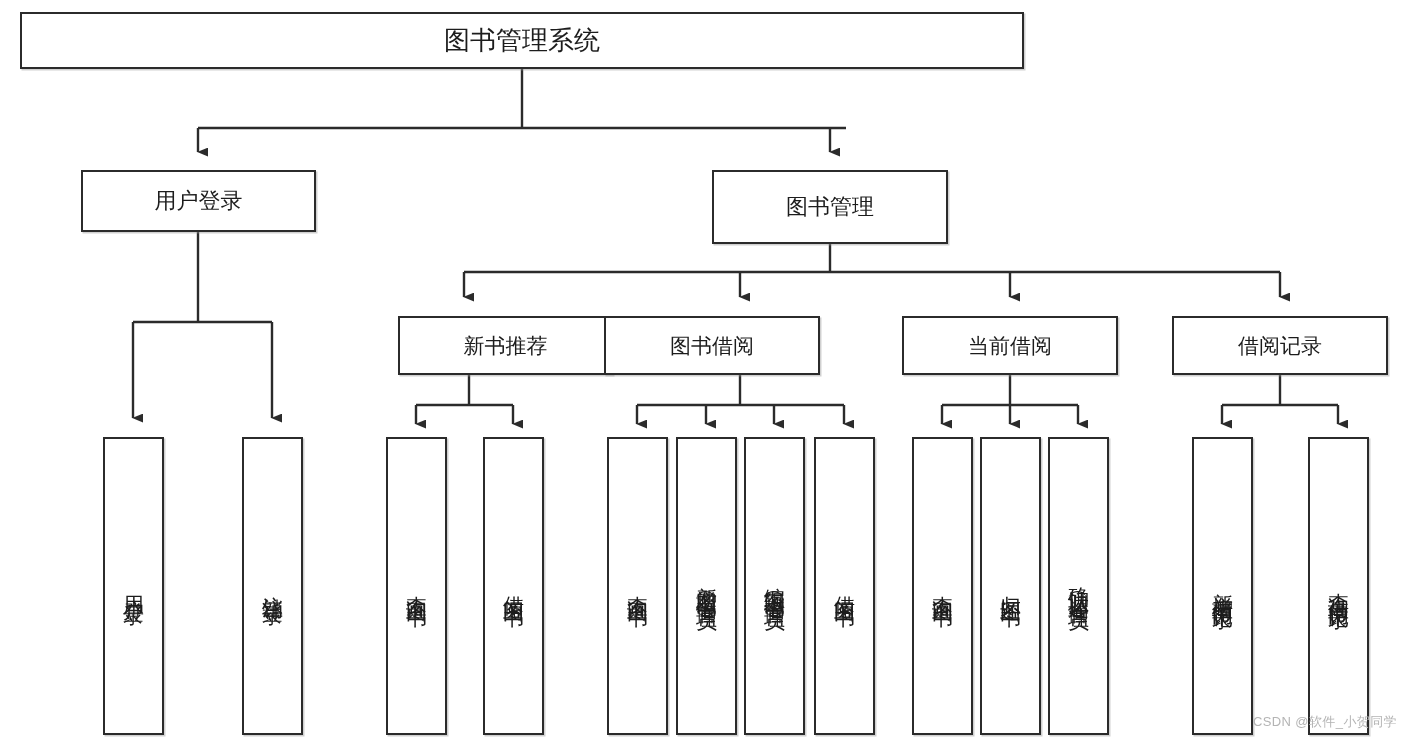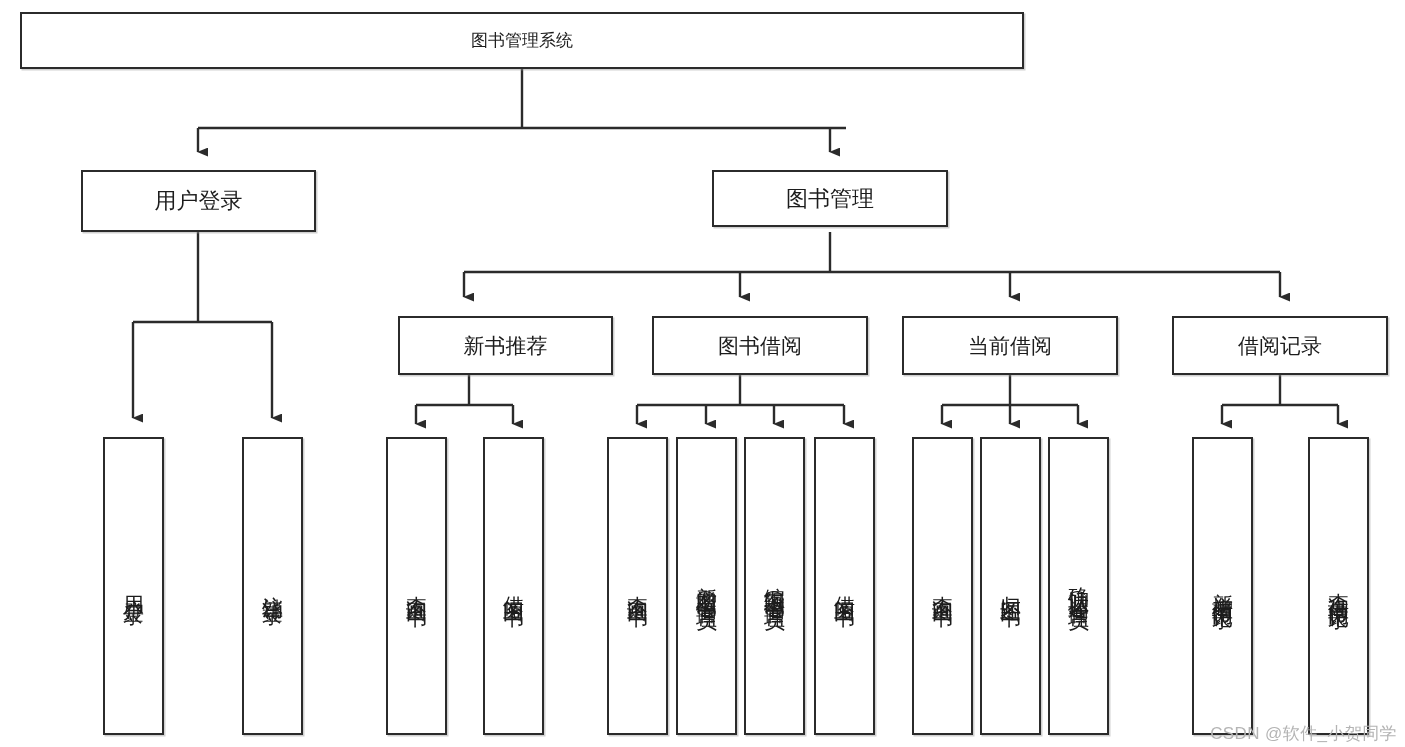--- a/index.html
+++ b/index.html
@@ -33,40 +33,40 @@
     align-items: center;
     justify-content: center;
     box-shadow: 1.5px 1.5px 0px rgba(150,150,150,0.45);
   }
   .node-label {
     color: #1c1c1c;
     line-height: 1.14;
     text-align: center;
     white-space: nowrap;
   }
-  .level-root .node-label { font-size: 17px; }
+  .level-root .node-label { font-size: 26px; }
   .level-2 .node-label { font-size: 22px; }
   .level-3 .node-label { font-size: 21px; }
   .level-leaf {
     align-items: center;
     justify-content: center;
   }
   .level-leaf .node-label {
     font-size: 21px;
     writing-mode: vertical-rl;
     text-orientation: upright;
     letter-spacing: 3.5px;
     white-space: normal;
     max-height: 268px;
   }
   #watermark {
     position: absolute;
     right: 8px;
-    bottom: 2px;
-    font-size: 17px;
+    bottom: 16px;
+    font-size: 13px;
     color: #b4b4b4;
     letter-spacing: 0.4px;
     user-select: none;
     pointer-events: none;
     white-space: nowrap;
   }
 </style>
 </head>
 <body>
 
@@ -122,28 +122,28 @@
     </g>
   </svg>
 
   <div class="node-box level-root" style="left:20px; top:12px; width:1004px; height:57px;">
     <span class="node-label">图书管理系统</span>
   </div>
 
   <div class="node-box level-2" style="left:81px; top:170px; width:235px; height:62px;">
     <span class="node-label">用户登录</span>
   </div>
-  <div class="node-box level-2" style="left:712px; top:170px; width:236px; height:57px;">
+  <div class="node-box level-2" style="left:712px; top:170px; width:236px; height:74px;">
     <span class="node-label">图书管理</span>
   </div>
 
   <div class="node-box level-3" style="left:362px; top:316px; width:215px; height:59px;margin-left:36px;">
     <span class="node-label">新书推荐</span>
   </div>
-  <div class="node-box level-3" style="left:652px; top:316px; width:216px; height:59px;">
+  <div class="node-box level-3" style="left:604px; top:316px; width:216px; height:59px;">
     <span class="node-label">图书借阅</span>
   </div>
   <div class="node-box level-3" style="left:1172px; top:316px; width:216px; height:59px;">
     <span class="node-label">借阅记录</span>
   </div>
   <div class="node-box level-3" style="left:902px; top:316px; width:216px; height:59px;">
     <span class="node-label">当前借阅</span>
   </div>
 
   <div class="node-box level-leaf" style="left:103px; top:437px; width:61px; height:298px;">

